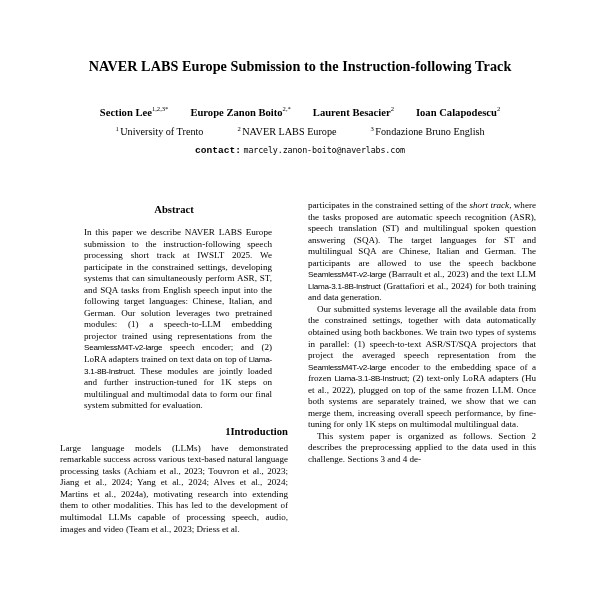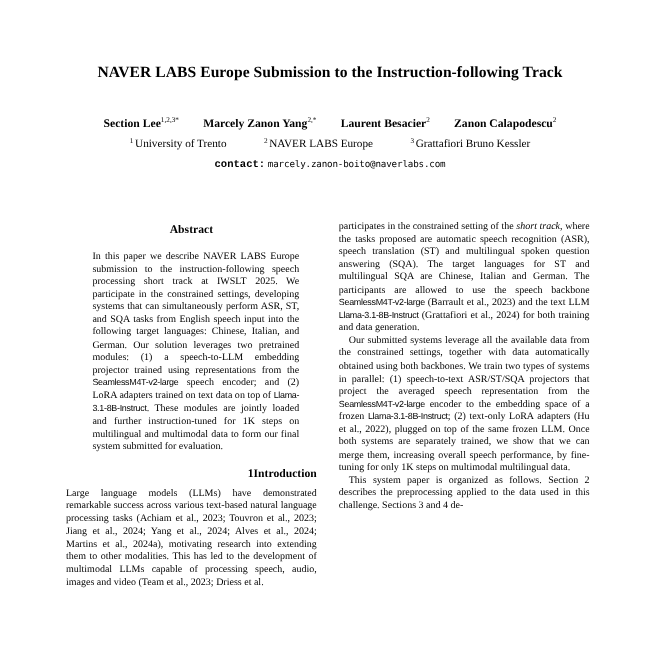--- a/index.html
+++ b/index.html
@@ -149,25 +149,25 @@
 </head>
 <body>
 
 <div class="page">
 
   <div class="title-block">
 
     <div class="paper-title">NAVER LABS Europe Submission to the Instruction-following Track</div>
 
     <div class="authors-row">
-      <span class="author"><span>Section Lee</span><sup>1,2,3*</sup></span><span class="author"><span>Marcely Zanon Yang</span><sup>2,*</sup></span><span class="author"><span>Laurent Besacier</span><sup>2</sup></span><span class="author"><span>Zanon Calapodescu</span><sup>2</sup></span>
+      <span class="author"><span>Section Lee</span><sup>1,2,3*</sup></span><span class="author"><span>Europe Zanon Boito</span><sup>2,*</sup></span><span class="author"><span>Laurent Besacier</span><sup>2</sup></span><span class="author"><span>Ioan Calapodescu</span><sup>2</sup></span>
     </div>
 
     <div class="affils-row">
-      <span class="affil"><sup>1</sup><span>University of Trento</span></span><span class="affil"><sup>2</sup><span>NAVER LABS Europe</span></span><span class="affil"><sup>3</sup><span>Grattafiori Bruno Kessler</span></span>
+      <span class="affil"><sup>1</sup><span>University of Trento</span></span><span class="affil"><sup>2</sup><span>NAVER LABS Europe</span></span><span class="affil"><sup>3</sup><span>Fondazione Bruno English</span></span>
     </div>
 
     <div class="contact-row">
       <span class="contact-label">contact:</span>
       <span class="contact-email">marcely.zanon-boito@naverlabs.com</span>
     </div>
 
   </div>
 
   <div class="columns">

